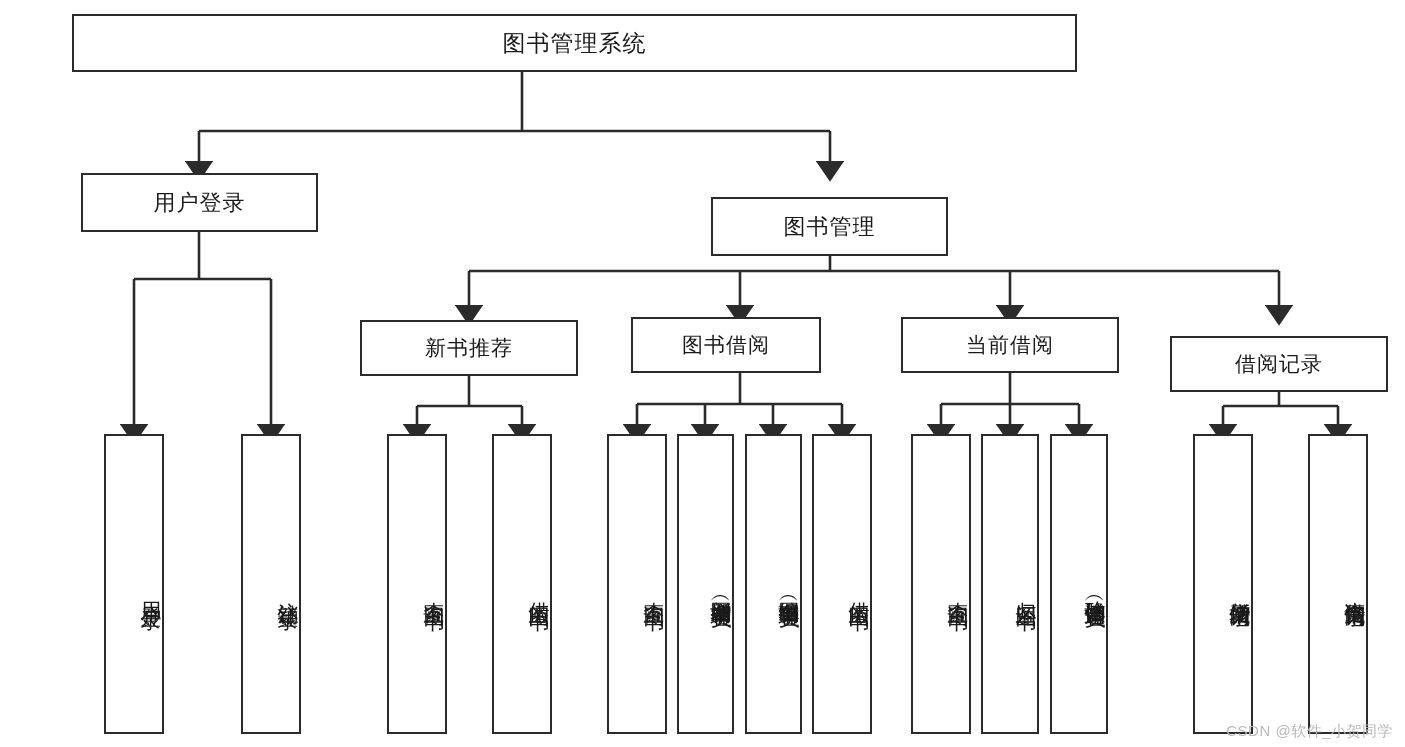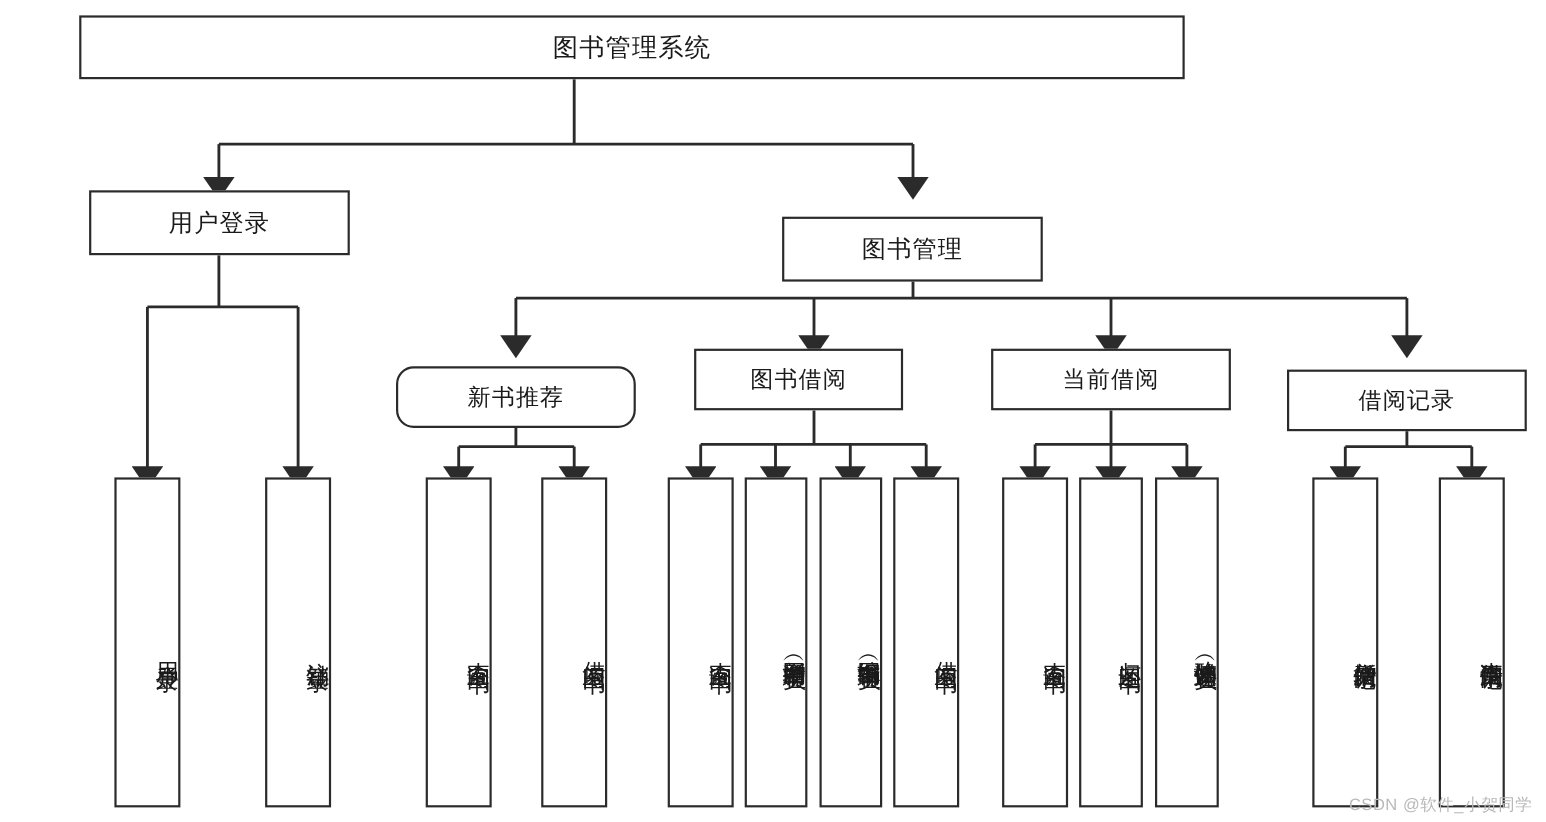--- a/index.html
+++ b/index.html
@@ -127,21 +127,21 @@
   </div>
 
   <div class="node lvl2" style="left:81px;top:173px;width:237px;height:59px;">
     <span>用户登录</span>
   </div>
 
   <div class="node lvl2" style="left:711px;top:173px;width:237px;height:59px;margin-top:24px;">
     <span>图书管理</span>
   </div>
 
-  <div class="node lvl3" style="left:360px;top:333px;width:218px;height:56px;border-radius:16px;">
+  <div class="node lvl3" style="left:360px;top:320px;width:218px;height:56px;">
     <span>新书推荐</span>
   </div>
 
   <div class="node lvl3" style="left:631px;top:317px;width:190px;height:56px;">
     <span>图书借阅</span>
   </div>
 
   <div class="node lvl3" style="left:901px;top:317px;width:218px;height:56px;font-family:Liberation Serif, serif;">
     <span>当前借阅</span>
   </div>

